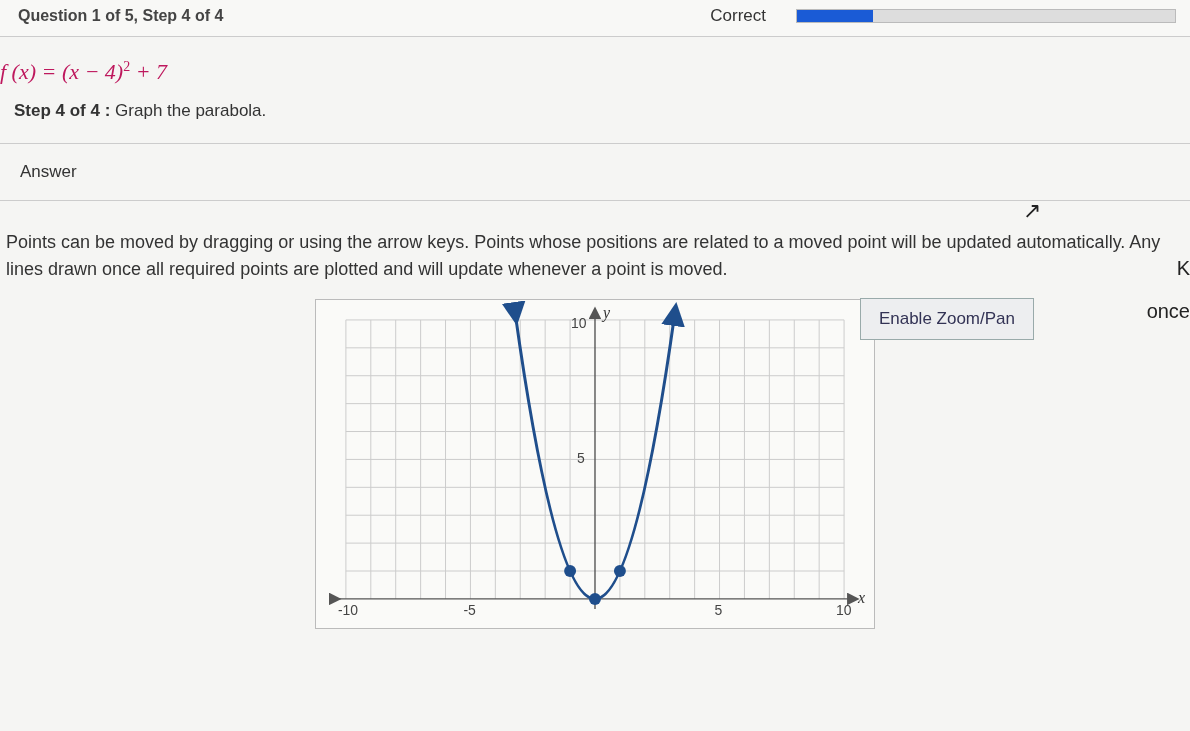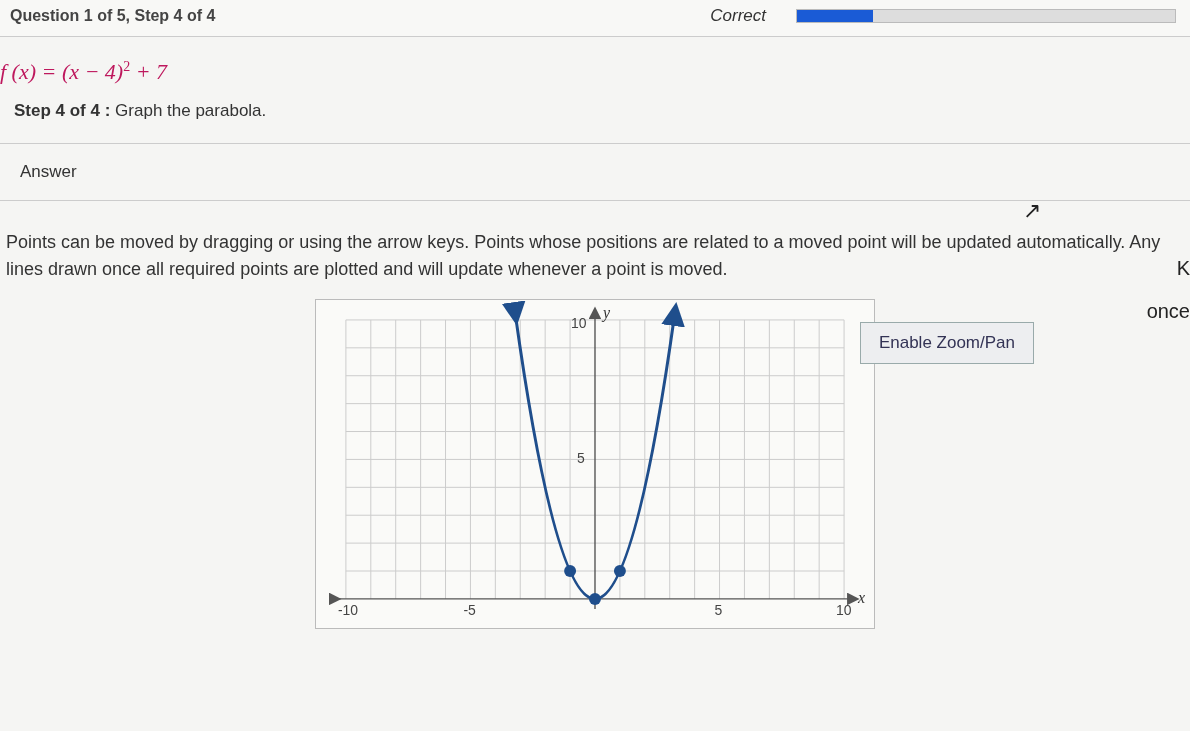--- a/index.html
+++ b/index.html
@@ -9,36 +9,35 @@
     color: #333;
     width: 1190px;
     height: 731px;
     overflow: hidden;
     position: relative;
   }
   .header-row {
     display: flex;
     align-items: center;
     border-bottom: 1px solid #ccc;
-    padding: 6px 10px 10px 10px;
+    padding: 6px 10px 10px 18px;
     gap: 20px;
     background: #f8f8f6;
   }
   .question-label {
     font-weight: bold;
     font-size: 16px;
     color: #444;
     flex-shrink: 0;
   }
   .spacer-flex { flex: 1; }
   .correct-label {
     font-size: 17px;
     color: #333;
     margin-right: 10px;
-    font-style: italic;
   }
   .progress-bar {
     width: 380px;
     height: 14px;
     background: #ddd;
     border: 1px solid #bbb;
     position: relative;
     margin-right: 4px;
   }
   .progress-fill {
@@ -93,21 +92,20 @@
   .zoom-btn {
     position: absolute;
     right: -160px;
     top: -2px;
     padding: 10px 18px;
     font-size: 17px;
     color: #335;
     background: #edeef0;
     border: 1px solid #9aa;
     cursor: pointer;
-    margin-top: 24px;
   }
   svg.plot { position: absolute; inset: 0; }
   .grid-line { stroke: #ccc; stroke-width: 1; }
   .axis-line { stroke: #555; stroke-width: 1.4; }
   .tick-label { font: 14px Arial; fill: #444; }
   .axis-label { font: italic 16px "Times New Roman"; fill: #333; }
   .curve { stroke: #1f4e8c; stroke-width: 3; fill: none; }
   .pt { fill: #1f4e8c; }
   .arrowhead { fill: #1f4e8c; }
   .cursor-icon {

